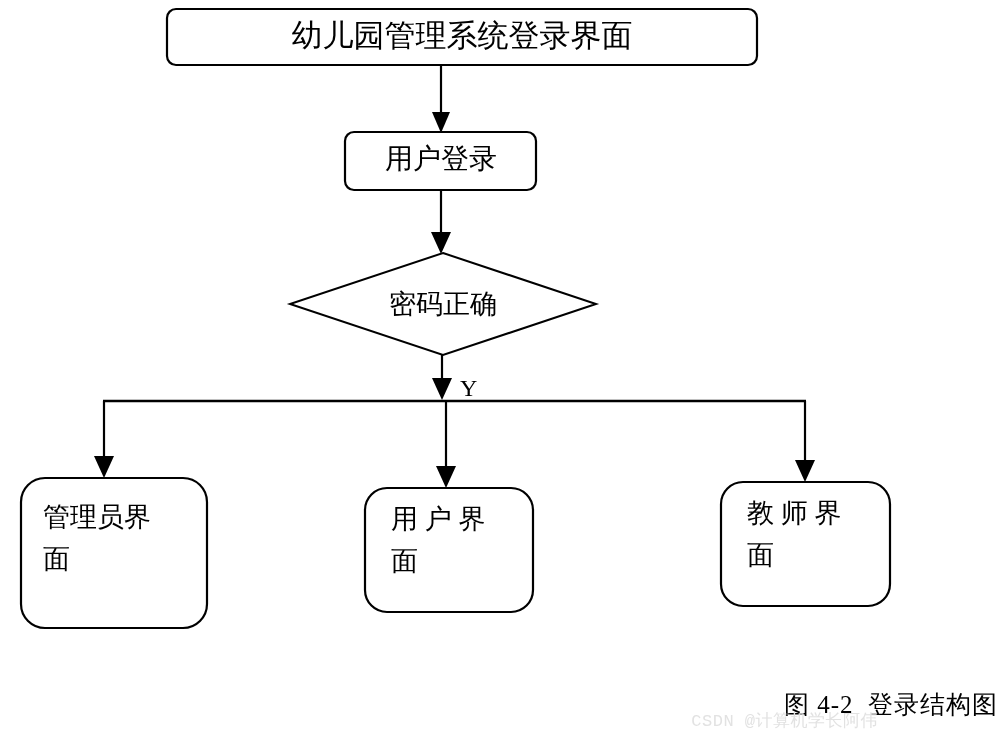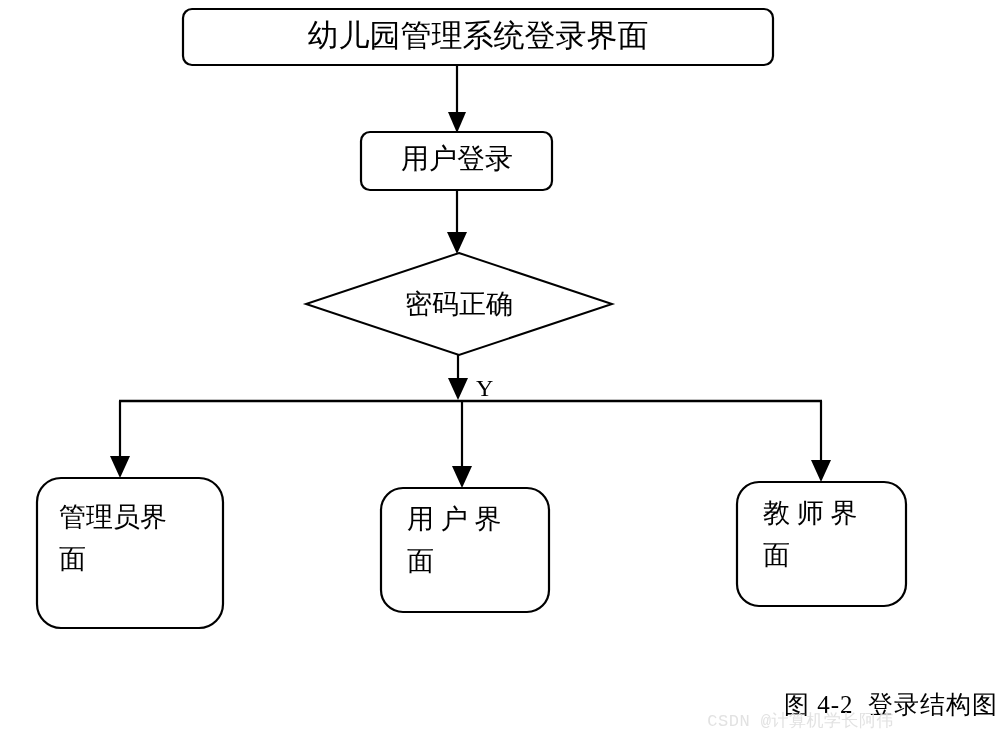--- a/index.html
+++ b/index.html
@@ -14,21 +14,20 @@
     position: relative;
     overflow: hidden;
     font-family: "Liberation Serif", "DejaVu Serif", serif;
   }
   #diagram-root {
     position: absolute;
     left: 0;
     top: 0;
     width: 892px;
     height: 740px;
-    padding-left: 16px;
   }
   svg.flow {
     display: block;
     width: 998px;
     height: 740px;
   }
   .node-shape {
     fill: #ffffff;
     stroke: #000000;
     stroke-width: 2.2;

